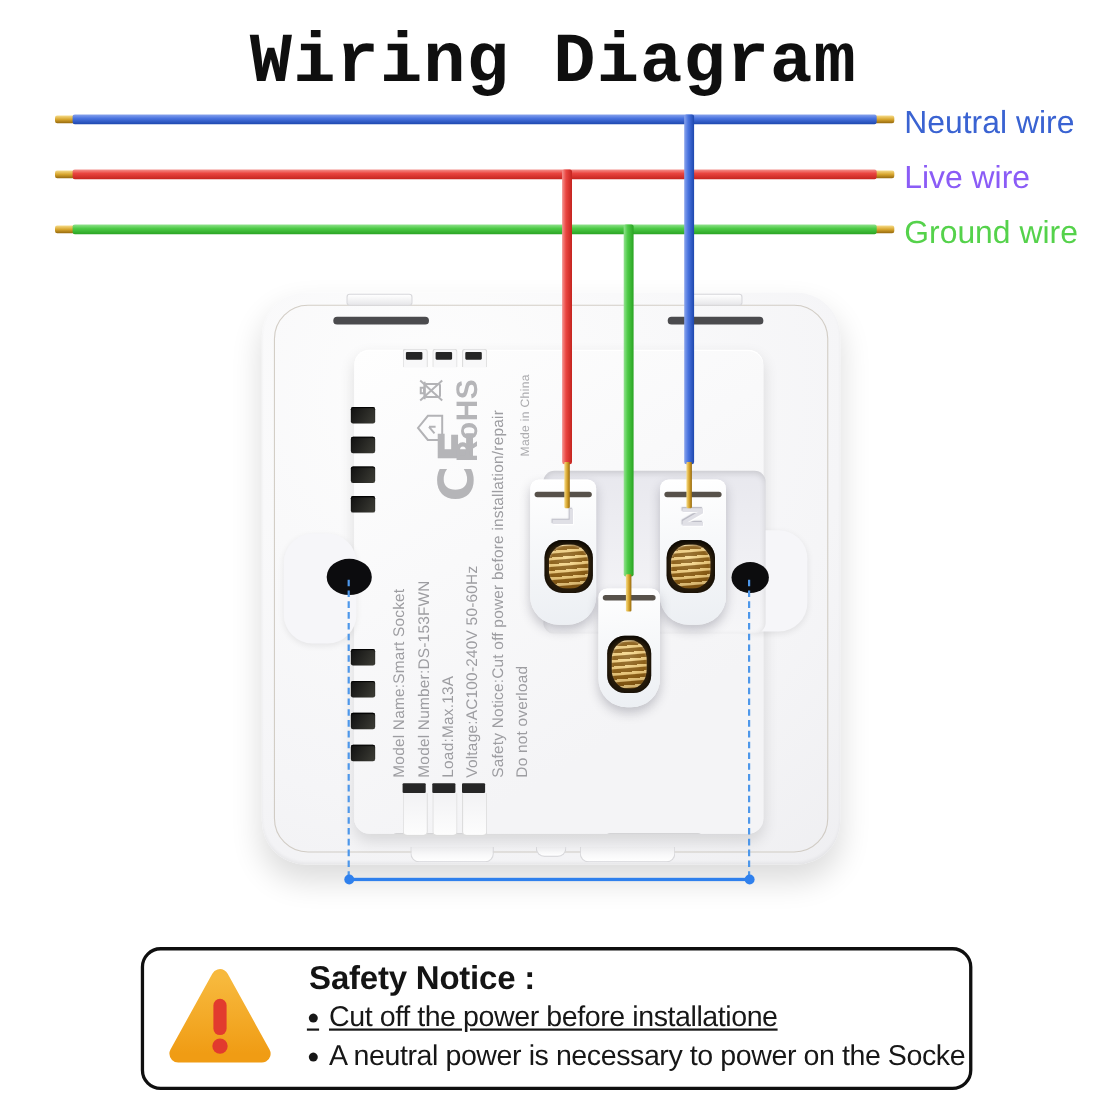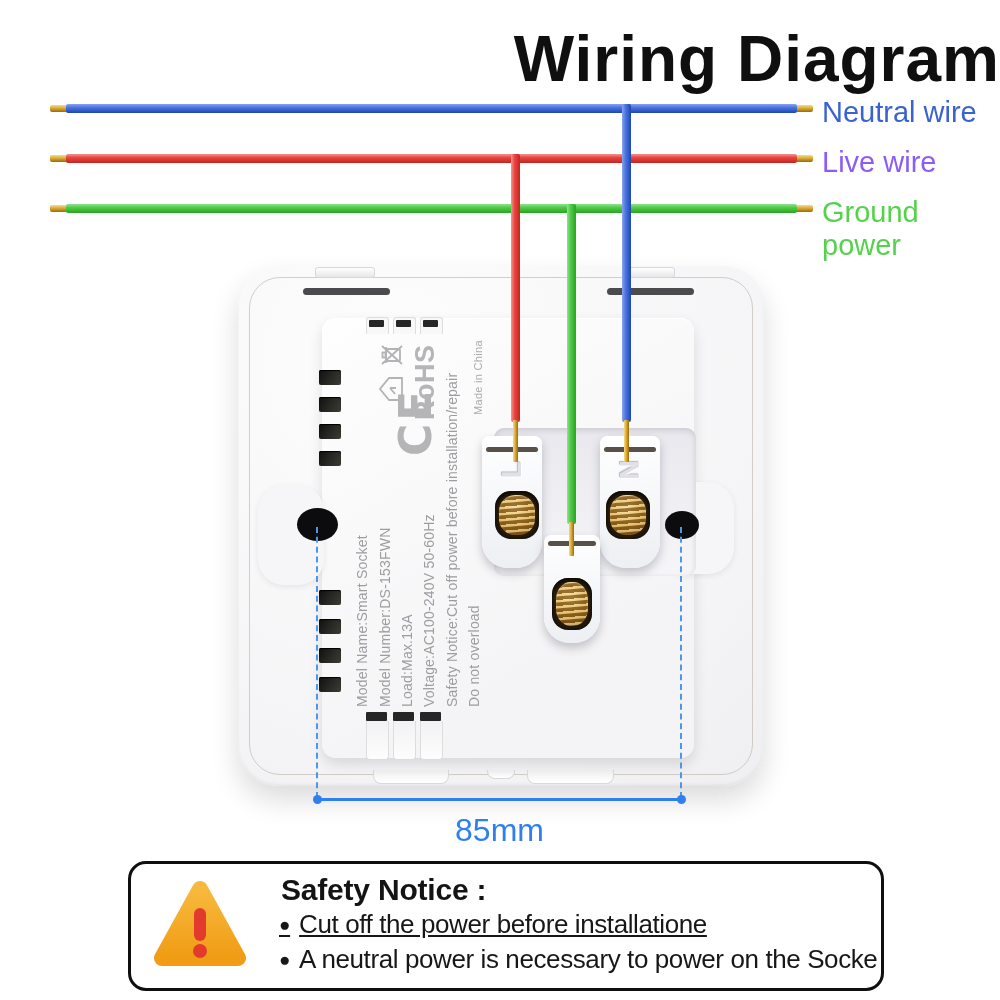--- a/index.html
+++ b/index.html
@@ -1,21 +1,21 @@
 <!DOCTYPE html>
 <html><head>
 <meta charset="utf-8">
 <style>
   html,body{margin:0;padding:0;background:#fff;}
   .canvas{position:relative;width:1000px;height:1000px;background:#fff;overflow:hidden;
           font-family:"Liberation Sans",sans-serif;}
   .abs{position:absolute;}
 
   
-  .title{left:6px;right:0;top:22px;text-align:right;font-family:Liberation Sans, sans-serif;
+  .title{left:6px;right:0;top:22px;text-align:center;font-family:Liberation Mono, monospace;
          font-weight:900;font-size:64px;letter-spacing:1px;color:#0f0f0f;}
 
   
   .hwire{height:9px;border-radius:2px;z-index:26;}
   .vwire{width:9px;border-radius:2px;z-index:27;}
   .h-blue{background:linear-gradient(180deg,#8aa4ec 0%,#4a74e0 40%,#1d47ae 100%);}
   .h-red {background:linear-gradient(180deg,#f49490 0%,#ea4540 40%,#c4241f 100%);}
   .h-green{background:linear-gradient(180deg,#93e290 0%,#4ecb47 40%,#2aa423 100%);}
   .v-blue{background:linear-gradient(90deg,#8aa4ec 0%,#4a74e0 40%,#1d47ae 100%);}
   .v-red {background:linear-gradient(90deg,#f49490 0%,#ea4540 40%,#c4241f 100%);}
@@ -108,21 +108,21 @@
   <div class="abs htip" style="left:50px;top:155px;"></div>
   <div class="abs hwire h-red" style="left:66px;top:154px;width:731px;"></div>
   <div class="abs htip" style="left:795px;top:155px;"></div>
 
   <div class="abs htip" style="left:50px;top:205px;"></div>
   <div class="abs hwire h-green" style="left:66px;top:204px;width:731px;"></div>
   <div class="abs htip" style="left:795px;top:205px;"></div>
 
   <div class="abs wlabel" style="left:822px;top:96px;color:#3a63d2;">Neutral wire</div>
   <div class="abs wlabel" style="left:822px;top:146px;color:#8b5cf6;">Live wire</div>
-  <div class="abs wlabel" style="left:822px;top:196px;color:#55d24b;">Ground power</div>
+  <div class="abs wlabel" style="left:822px;top:196px;color:#55d24b;">Ground wire</div>
 
   <div class="abs plate">
     <div class="abs plate-line"></div>
 
     <div class="abs ttab" style="left:77px;top:1px;width:58px;"></div>
     <div class="abs ttab" style="left:390px;top:1px;width:45px;"></div>
     <div class="abs slot" style="left:65px;top:22px;width:87px;"></div>
     <div class="abs slot" style="left:369px;top:22px;width:87px;"></div>
 
     <div class="abs slot" style="left:119px;top:485px;width:87px;"></div>
@@ -218,21 +218,20 @@
   <div class="abs vtip" style="left:569px;top:522px;height:34px;"></div>
 
   <div class="abs vwire v-blue" style="left:622px;top:104px;height:318px;"></div>
   <div class="abs vtip" style="left:624px;top:420px;height:42px;"></div>
 
   <div class="abs dash" style="left:316px;top:527px;height:271px;"></div>
   <div class="abs dash" style="left:680px;top:527px;height:271px;"></div>
   <div class="abs dimline" style="left:318px;top:798px;width:363px;"></div>
   <div class="abs dimdot" style="left:313px;top:795px;"></div>
   <div class="abs dimdot" style="left:677px;top:795px;"></div>
-  <div class="abs dimtext" style="left:318px;top:812px;width:363px;">85mm</div>
 
   <div class="abs nbox">
     <svg class="abs" style="left:22px;top:13px;" width="94" height="94" viewBox="0 0 94 94">
       <defs>
         <linearGradient id="tri" x1="0" y1="0" x2="0" y2="1">
           <stop offset="0" stop-color="#f7b93d"></stop>
             <stop offset="1" stop-color="#f09c14"></stop>
         </linearGradient>
       </defs>
       <path d="M47 12 L85 81 L9 81 Z" fill="url(#tri)" stroke="url(#tri)" stroke-width="16" stroke-linejoin="round"></path>

